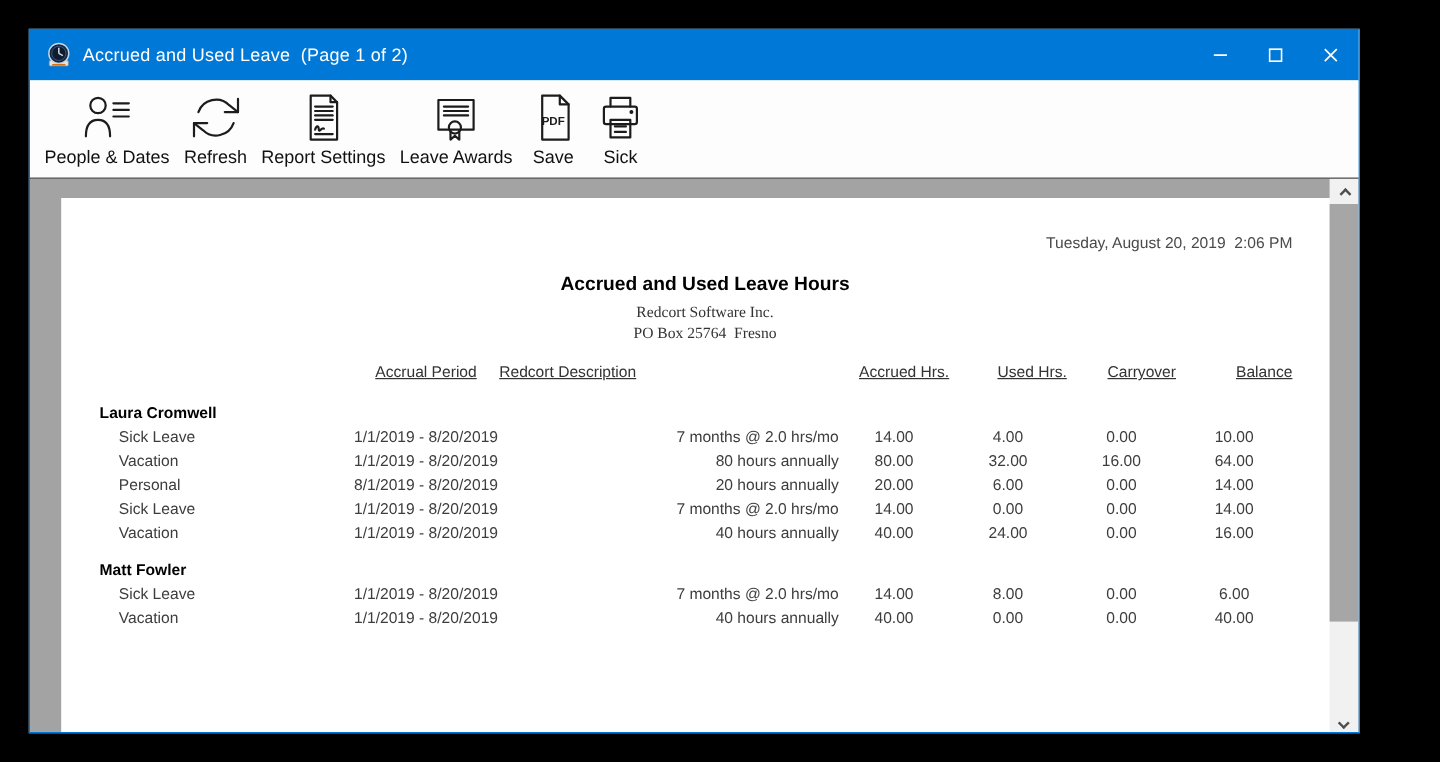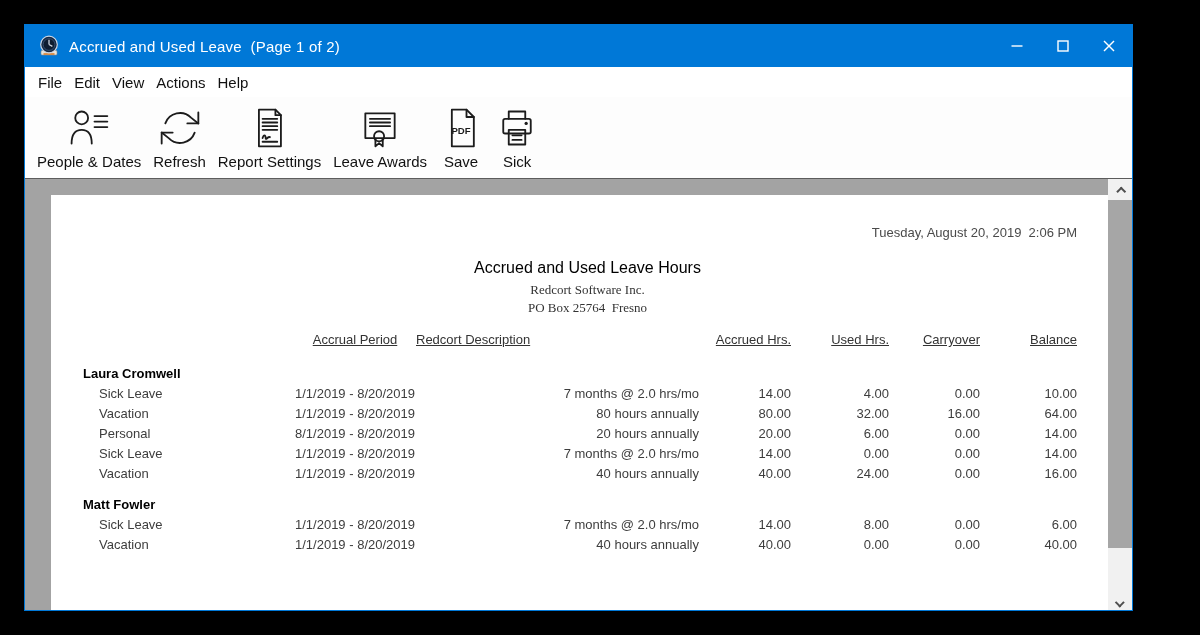--- a/index.html
+++ b/index.html
@@ -46,40 +46,40 @@
     flex:1 1 auto; background:#a3a3a3; border-top:1px solid #5c5c5c;
     position:relative; overflow:hidden;
   }
   .page {
     position:absolute; left:26px; top:16px; width:1073px; height:660px;
     background:#fff; color:#3d3d3d;
   }
   .date-line {
     text-align:right; padding:30px 47px 0 0; font-size:13px; color:#4a4a4a; white-space:pre;
   }
-  .rpt-title { text-align:center; font-weight:normal; font-size:16px; color:#000; margin-top:19px; }
+  .rpt-title { text-align:center; font-weight:bold; font-size:16px; color:#000; margin-top:19px; }
   .rpt-sub   { text-align:center; font-size:13px; color:#333; margin-top:5px; white-space:pre;font-family:Liberation Serif, serif; }
   .rpt-sub2  { margin-top:2px; }
   table.rpt {
     margin:16px 0 0 32px; border-collapse:collapse; font-size:13px; color:#3d3d3d;
     table-layout:fixed; width:994px;
   }
   table.rpt th {
     font-weight:normal; font-size:13px; color:#333; text-decoration:underline;
     padding:0 0 5px 0; white-space:nowrap;
   }
   th.h-period { text-align:center; }
   th.h-desc   { text-align:left; padding-left:20px; }
   th.h-num    { text-align:right; }
   tr.name-row td { font-weight:bold; color:#000; padding:14px 0 2px 0; font-size:13px; }
   tr.data-row td { padding:2.5px 0; white-space:nowrap; }
   .c-label  { padding-left:16px !important; }
   .c-period { text-align:center; }
   .c-desc   { padding-left:20px !important; text-align:right; }
-  .c-num    { text-align:right; }
+  .c-num    { text-align:center; }
   
   .scrollbar {
     position:absolute; top:0; right:0; bottom:0; width:24px; background:#f1f1f1;
     display:flex; flex-direction:column;
   }
   .sb-btn {
     flex:0 0 20px; display:flex; align-items:center; justify-content:center;
     background:transparent; border:none; padding:0;
   }
   .chev { width:7px; height:7px; border-top:2px solid #4e4e4e; border-right:2px solid #4e4e4e; }
@@ -116,27 +116,20 @@
       </button>
       <button class="win-btn">
         <svg width="12" height="12">
             <line x1="1" y1="1" x2="11" y2="11" stroke="#fff" stroke-width="1.4"></line>
             <line x1="11" y1="1" x2="1" y2="11" stroke="#fff" stroke-width="1.4"></line>
           </svg>
       </button>
     </div>
   </div>
 
-  <div class="menubar">
-    <span class="menu-item">File</span>
-    <span class="menu-item">Edit</span>
-    <span class="menu-item">View</span>
-    <span class="menu-item">Actions</span>
-    <span class="menu-item">Help</span>
-  </div>
 
   <div class="toolbar">
 
     <button class="tool">
       <svg viewBox="0 0 48 48">
         <circle class="oline" cx="16" cy="13" r="7"></circle>
         <path class="oline" d="M5 41 C5 30 10 26 16 26 C22 26 27 30 27 41"></path>
         <line class="oline" x1="30" y1="11" x2="44" y2="11"></line>
         <line class="oline" x1="30" y1="17" x2="44" y2="17"></line>
         <line class="oline" x1="30" y1="23" x2="44" y2="23"></line>

